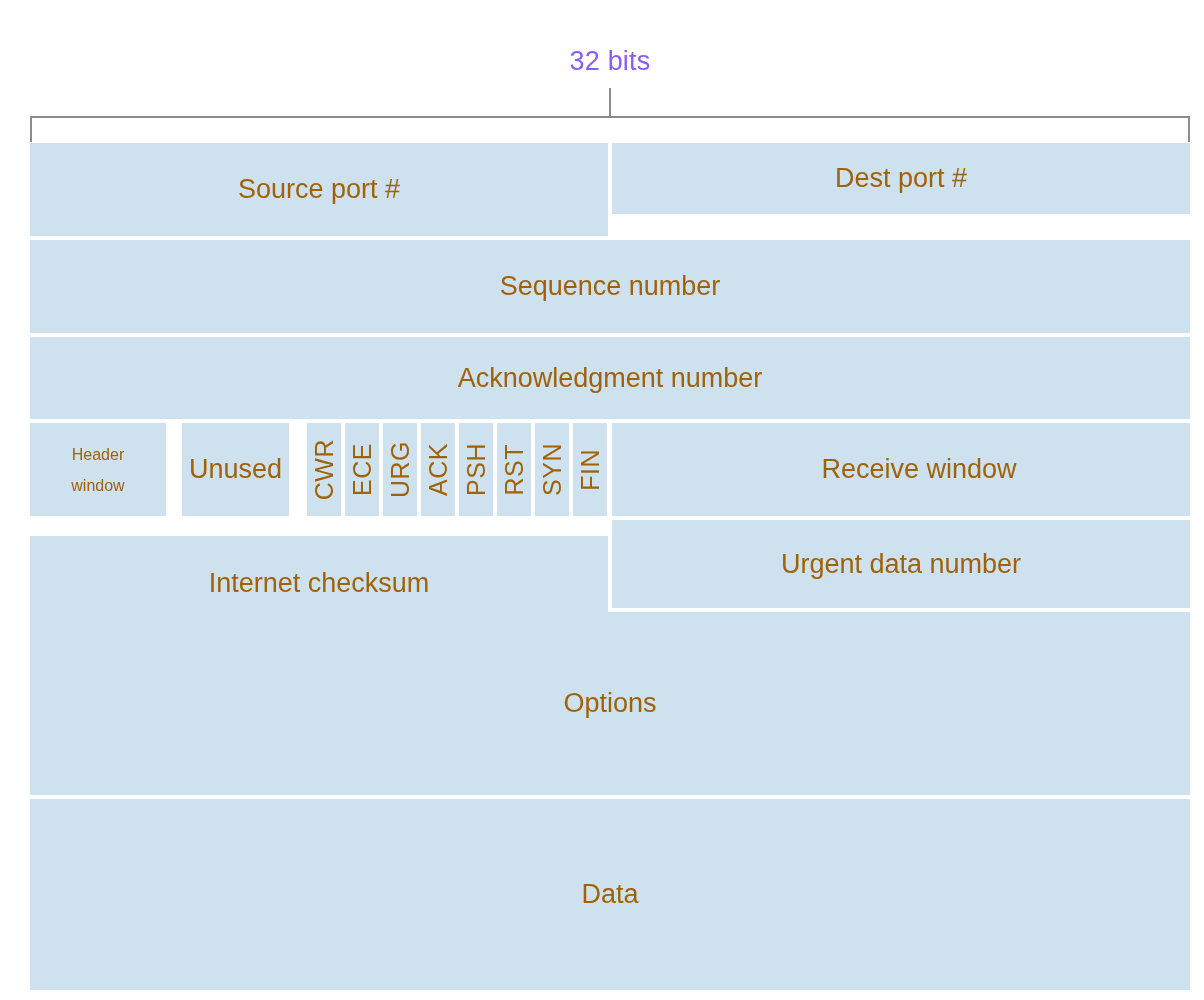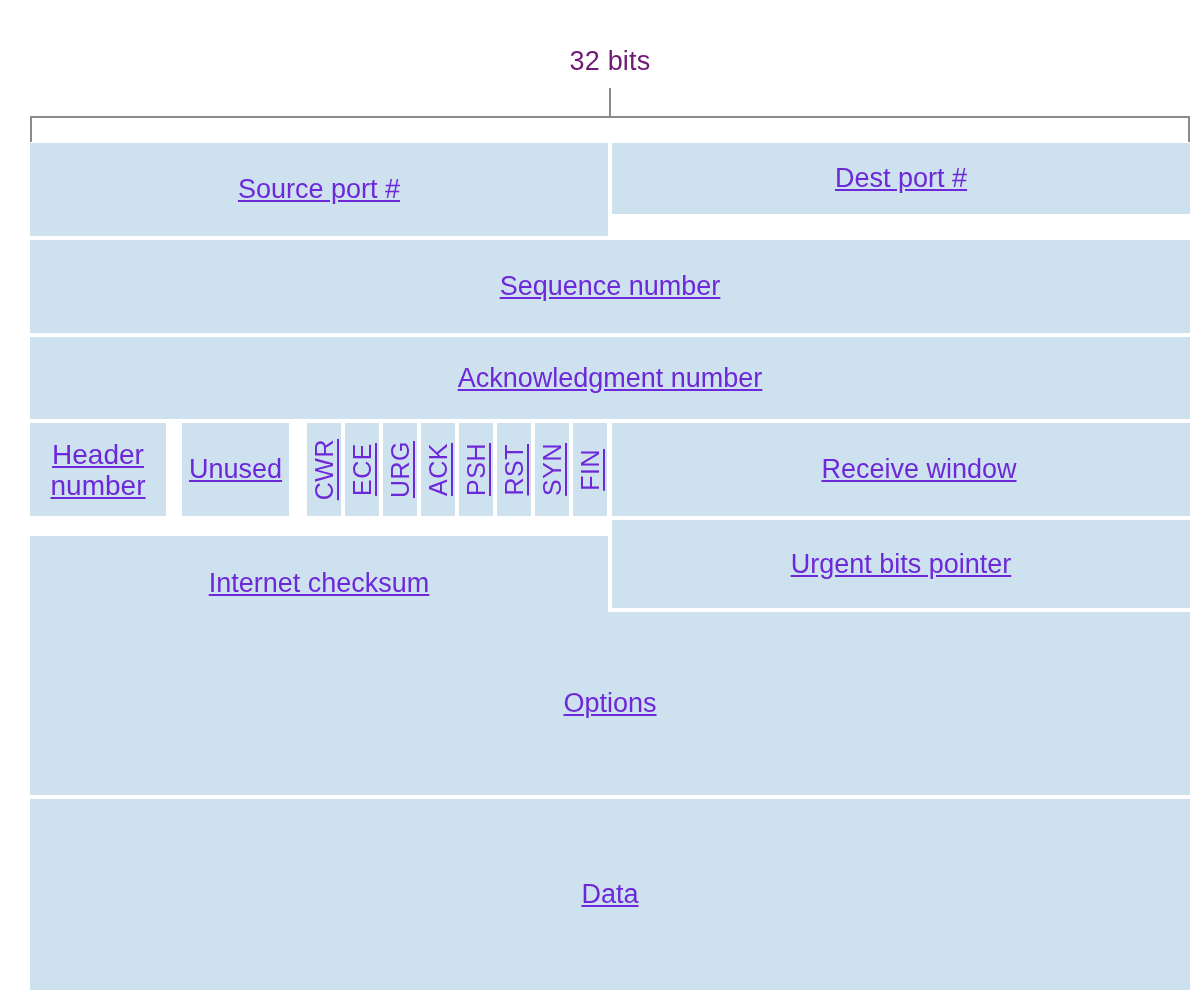--- a/index.html
+++ b/index.html
@@ -25,21 +25,21 @@
   
   .width-label {
     position: absolute;
     left: 0;
     top: 44px;
     width: 1204px;
     text-align: center;
     font-size: 27px;
     line-height: 34px;
     letter-spacing: 0.2px;
-    color: #701a75;
+    color: #8b5cf6;
   }
   
   .width-label > span {
     position: relative;
     left: 8px;
   }
 
   .tick-center {
     position: absolute;
     left: 609px;
@@ -73,26 +73,25 @@
     background: #cde1ef;
     display: flex;
     align-items: center;
     justify-content: center;
     box-sizing: border-box;
     text-align: center;
   }
   .field > .label {
     font-size: 27px;
     line-height: 33px;
-    color: #6d28d9;
+    color: #a16207;
     padding: 0 6px;
-    text-decoration: underline;
   }
   .field.two-line > .label {
-    font-size: 28px;
+    font-size: 16px;
     line-height: 31px;
   }
 
   
   .field.flag > .label {
     font-size: 25px;
     line-height: 26px;
     writing-mode: vertical-rl;
     transform: rotate(180deg);
     white-space: nowrap;
@@ -123,21 +122,21 @@
   <div class="field" style="left:30px; top:337px; width:1160px; height:82px;">
     <span class="label">Acknowledgment number</span>
   </div>
 
   <div class="field" style="left:30px; top:240px; width:1160px; height:93px;">
     <span class="label">Sequence number</span>
   </div>
 
   <div class="field two-line" style="left:30px; top:423px; width:136px; height:93px; flex-direction:column;">
     <span class="label">Header</span>
-    <span class="label">number</span>
+    <span class="label">window</span>
   </div>
   <div class="field" style="left:182px; top:423px; width:107px; height:93px;">
     <span class="label">Unused</span>
   </div>
 
   <div class="field flag" style="left:307px; top:423px; width:34px; height:93px;">
     <span class="label">CWR</span>
   </div>
   <div class="field flag" style="left:345px; top:423px; width:34px; height:93px;">
     <span class="label">ECE</span>
@@ -162,21 +161,21 @@
   </div>
 
   <div class="field" style="left:612px; top:423px; width:578px; height:93px;padding-left:36px;">
     <span class="label">Receive window</span>
   </div>
 
   <div class="field" style="left:30px; top:536px; width:578px; height:94px;">
     <span class="label">Internet checksum</span>
   </div>
   <div class="field" style="left:612px; top:520px; width:578px; height:88px;">
-    <span class="label">Urgent bits pointer</span>
+    <span class="label">Urgent data number</span>
   </div>
 
   <div class="field" style="left:30px; top:612px; width:1160px; height:183px;justify-content:center;">
     <span class="label">Options</span>
   </div>
 
   <div class="field" style="left:30px; top:799px; width:1160px; height:191px;">
     <span class="label">Data</span>
   </div>
 

